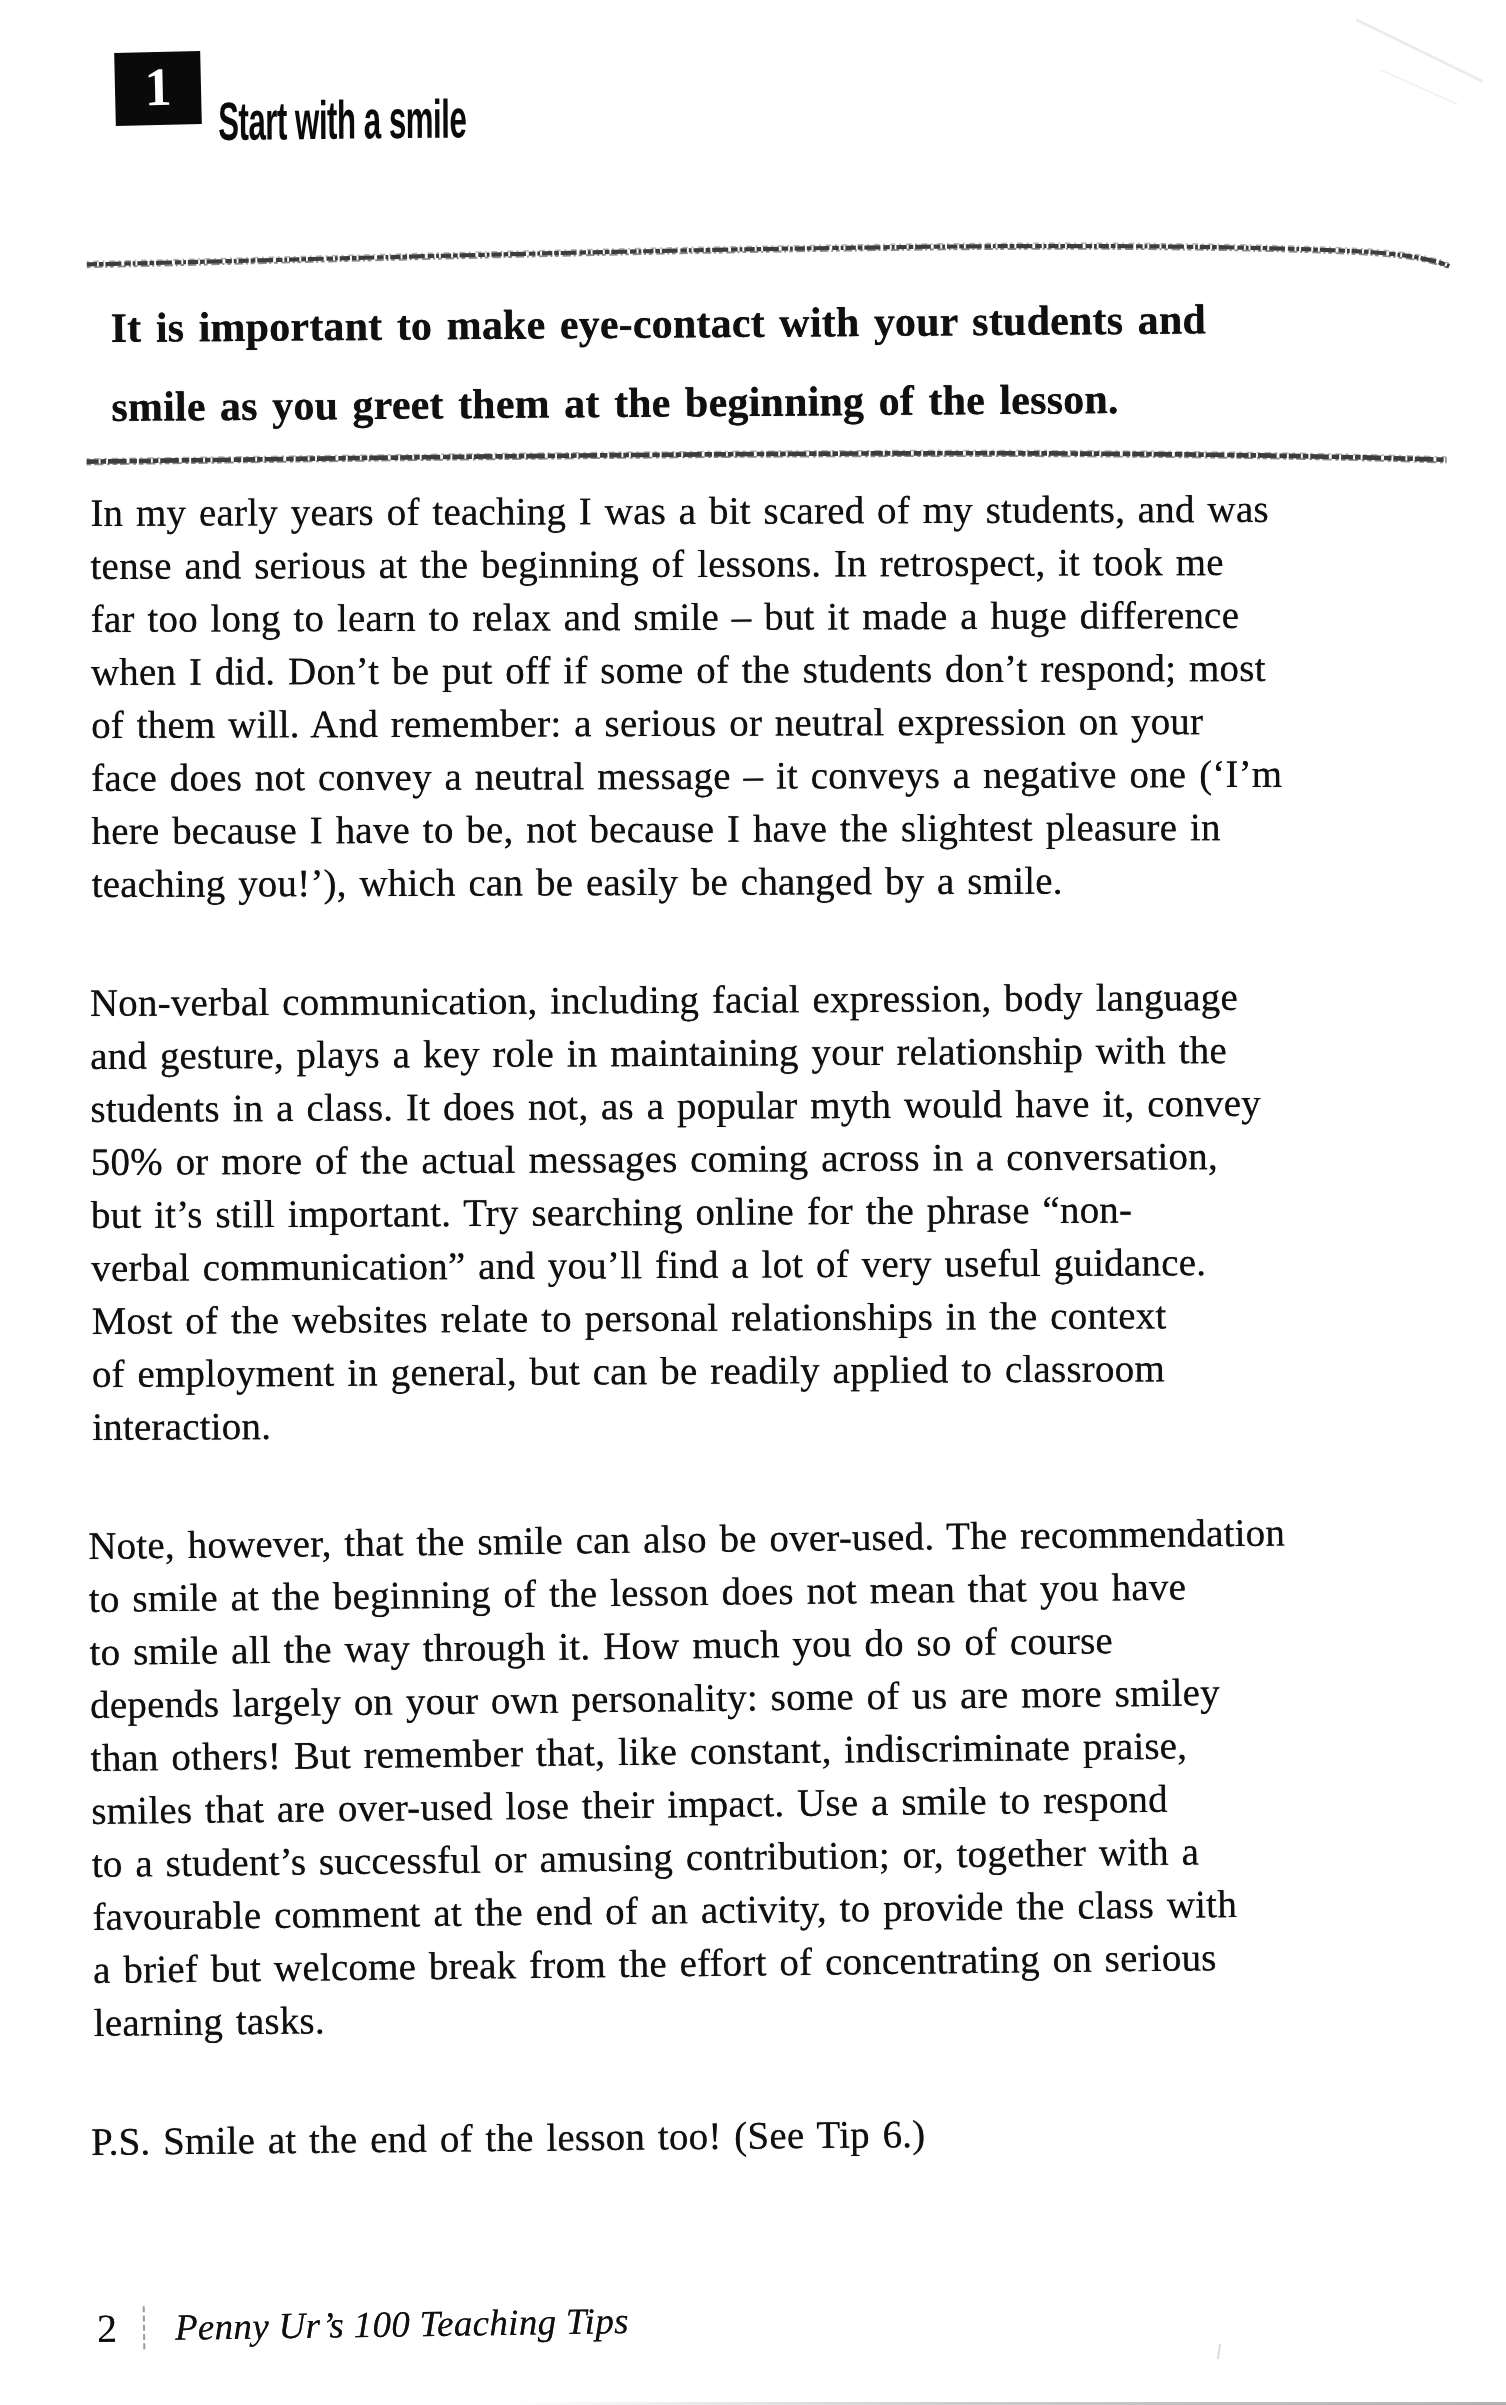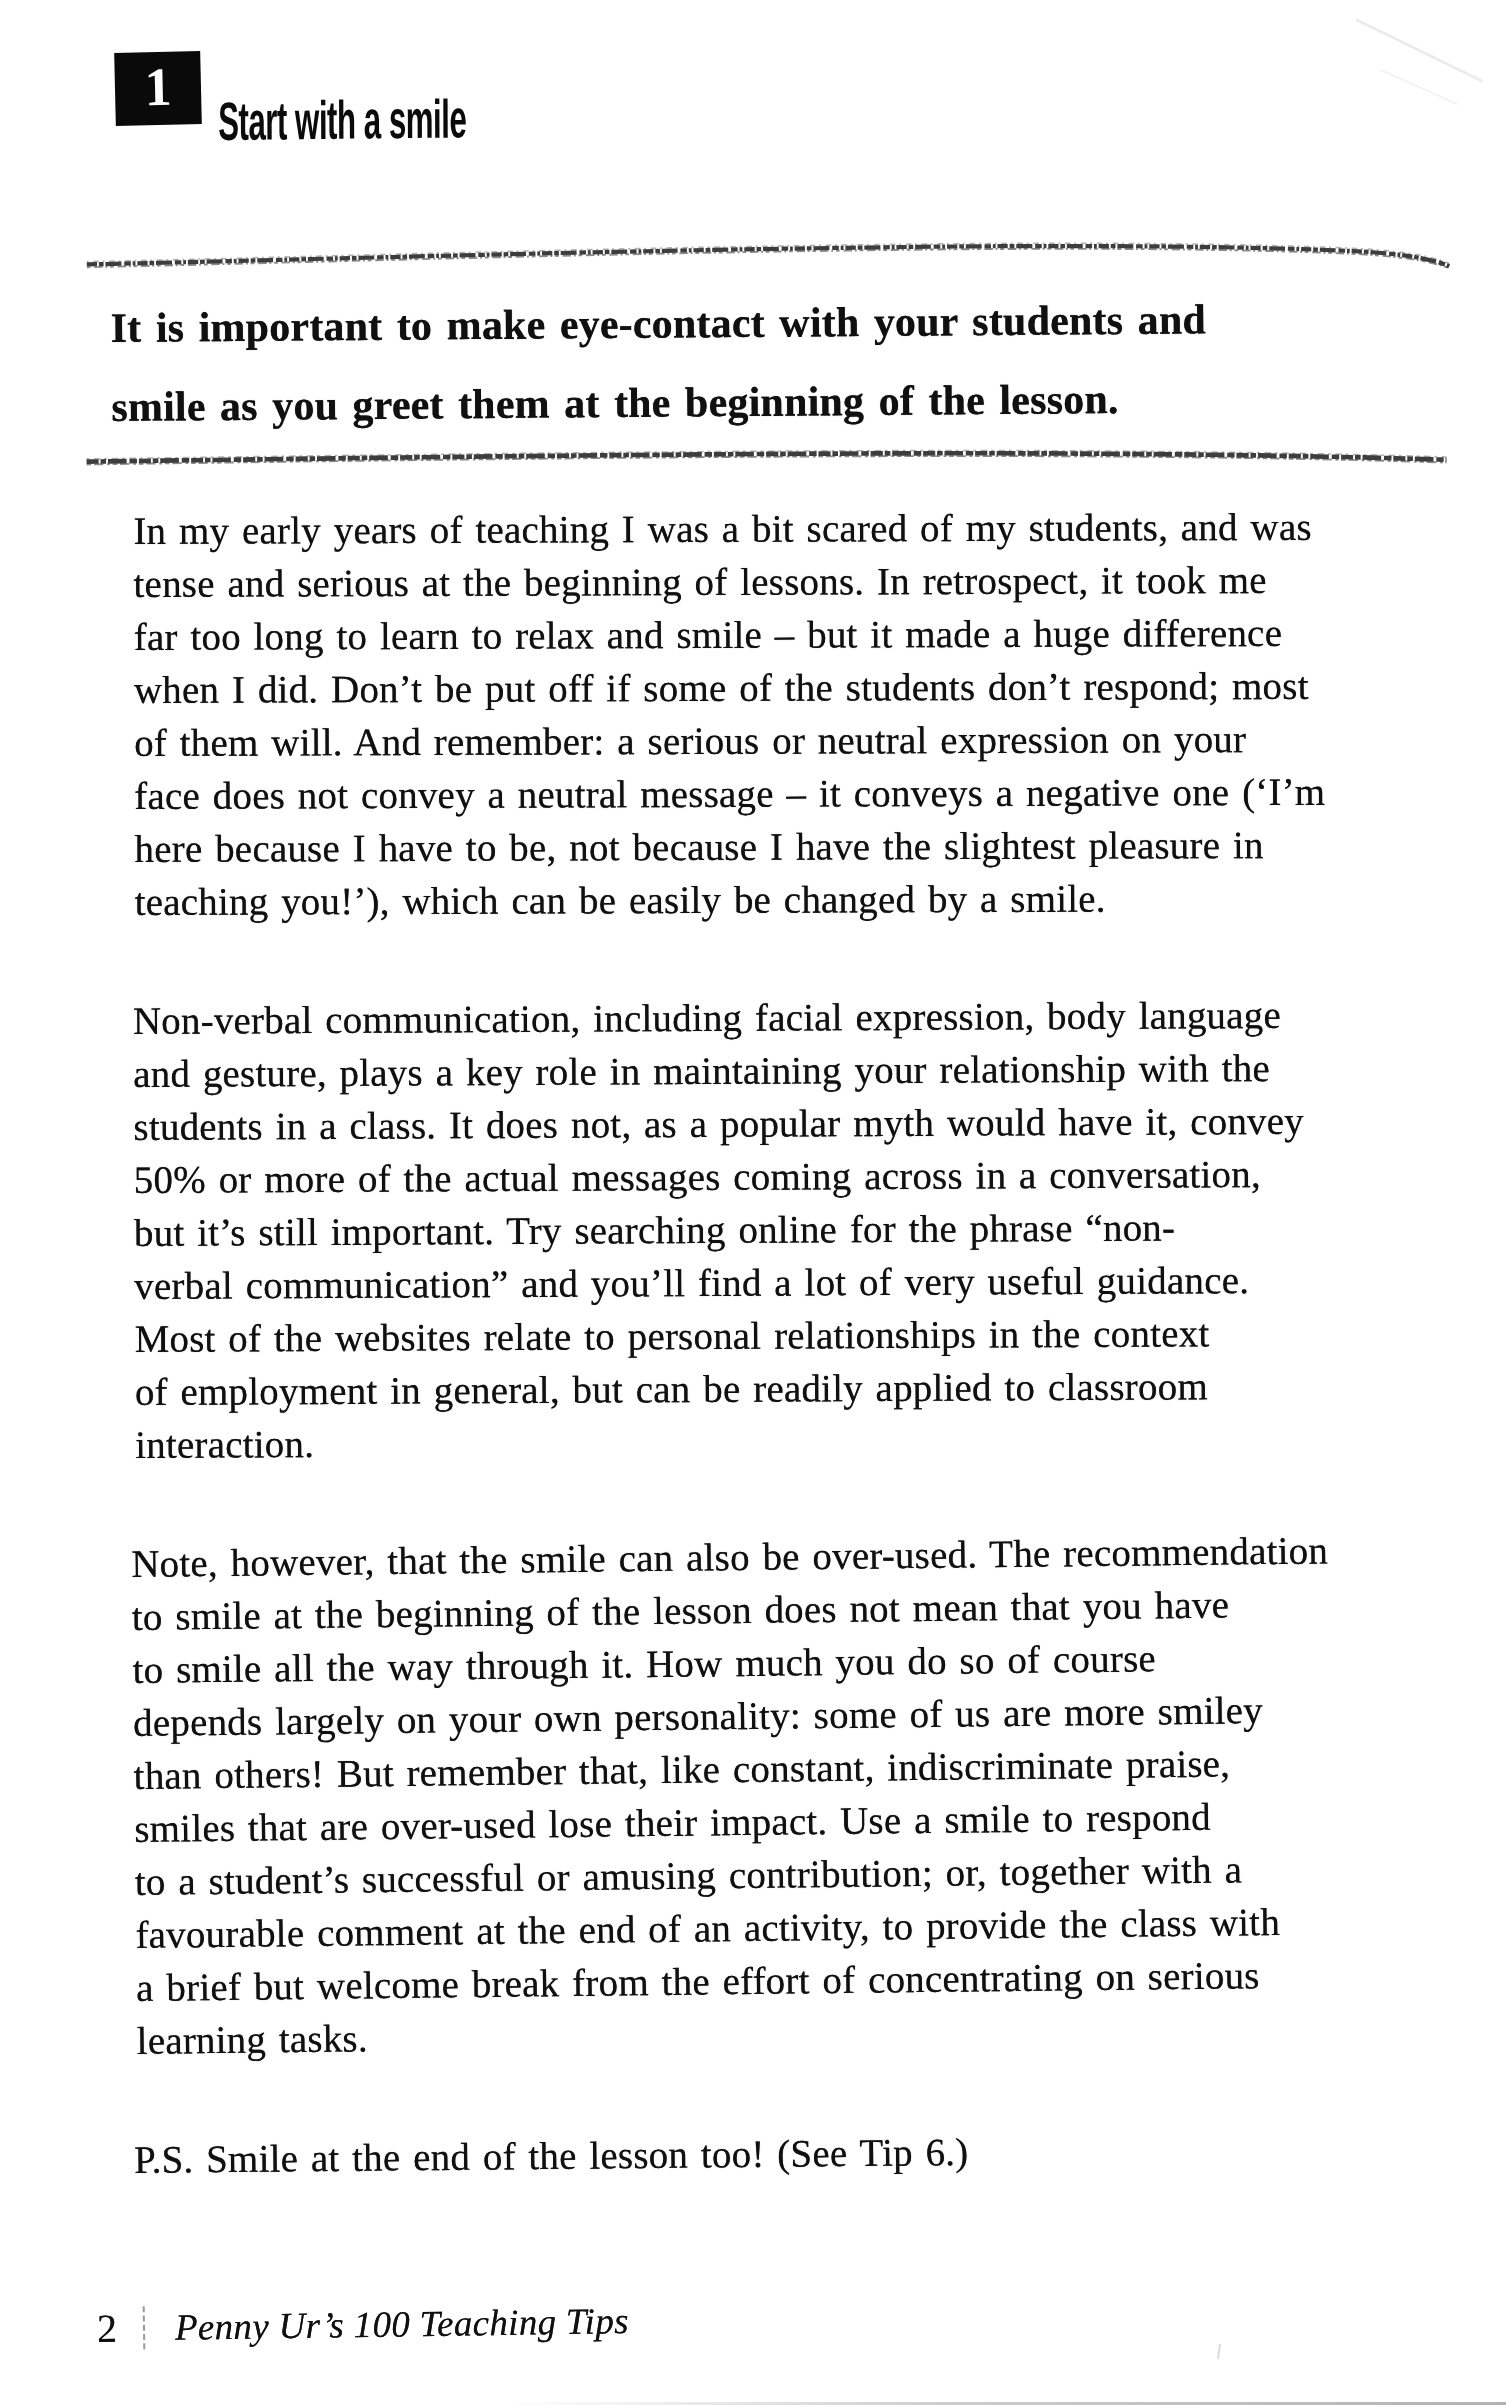--- a/index.html
+++ b/index.html
@@ -78,23 +78,22 @@
     letter-spacing: 0.2px;
     word-spacing: 3.7px;
     white-space: nowrap;
     text-shadow: 0 0 0.7px rgba(0,0,0,0.85);
   }
 
   
   .body-text {
     position: absolute;
     left: 91px;
-    top: 504px;
+    top: 486px;
     width: 1368px;
-    margin-left: 43px;
   }
   .para { margin: 0 0 66px 0; transform-origin: left center; }
   .para-1 { transform: rotate(-0.2deg); }
   .para-2 { transform: rotate(-0.3deg); }
   .para-3 { transform: rotate(-0.65deg); }
   .ps-note { transform: rotate(-0.55deg); margin-bottom: 0; }
   .line {
     font-size: 39px;
     line-height: 53px;
     letter-spacing: 0.2px;

